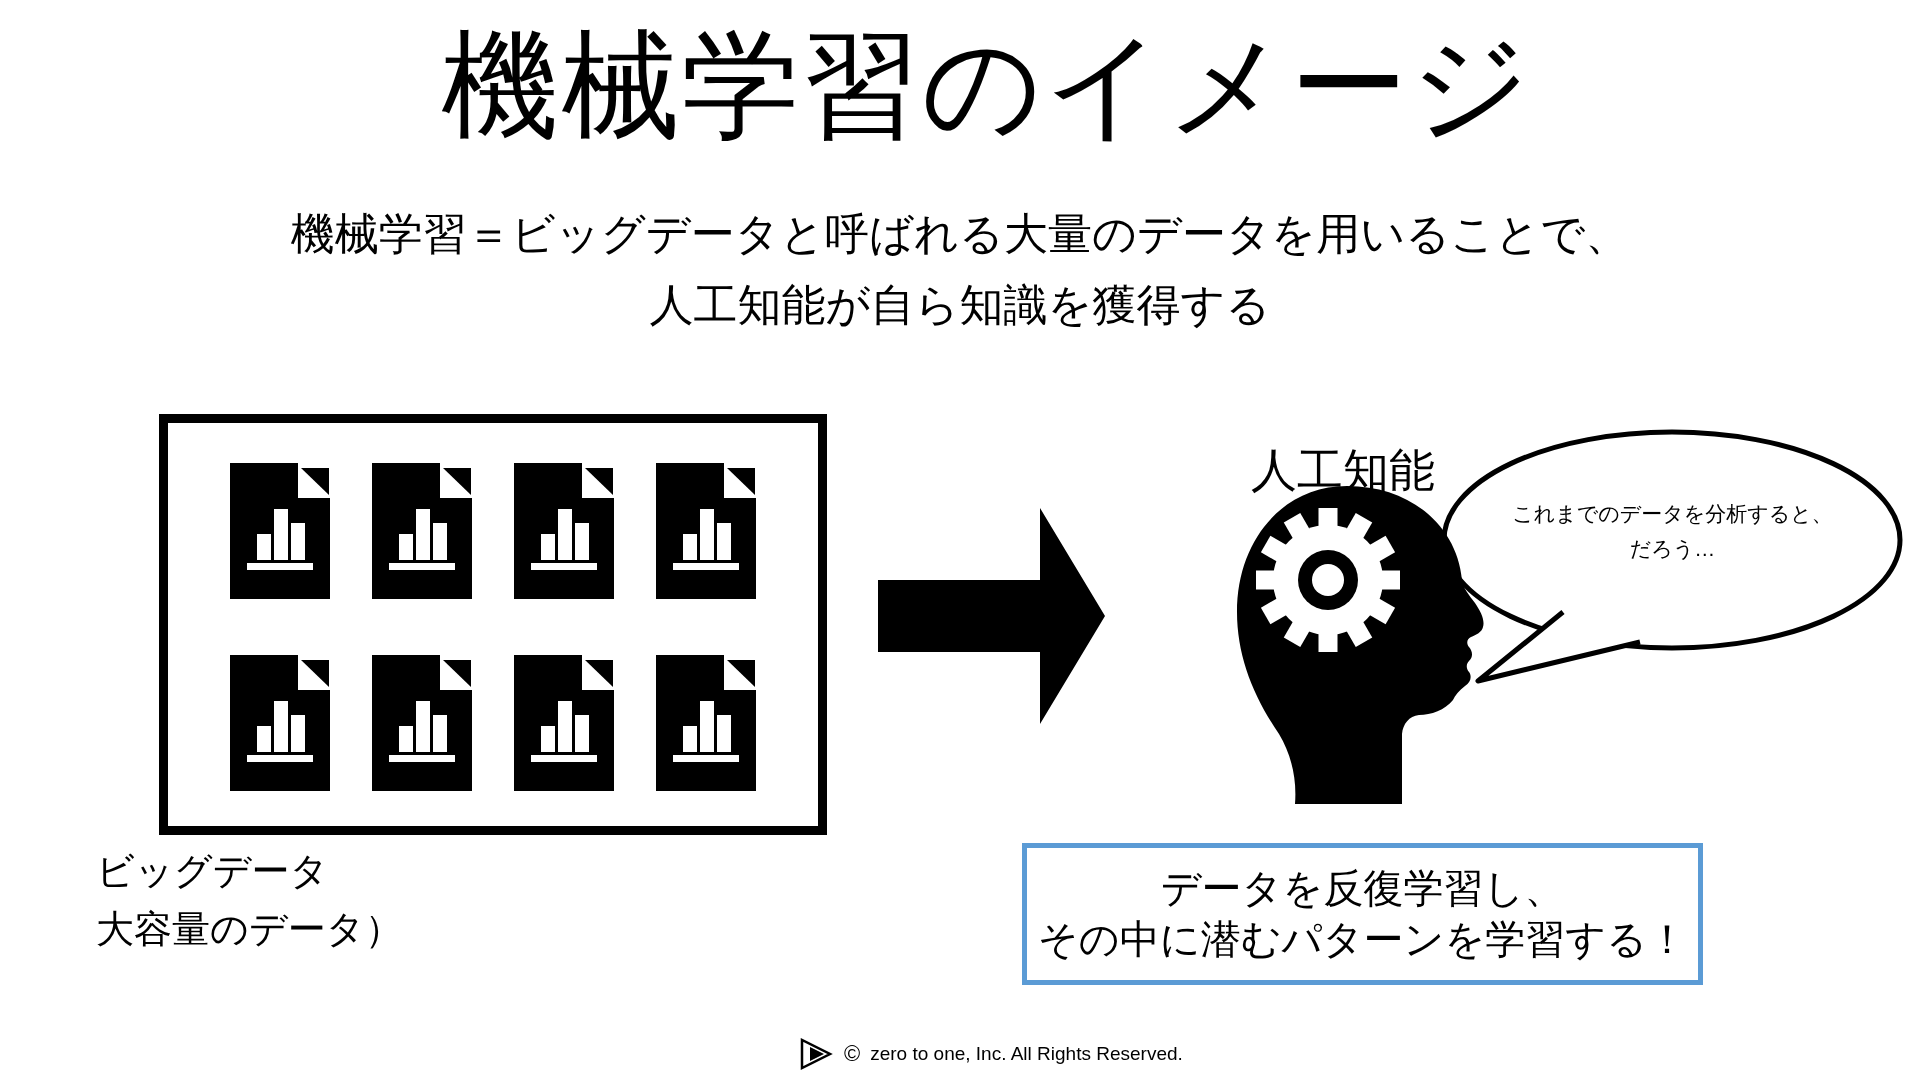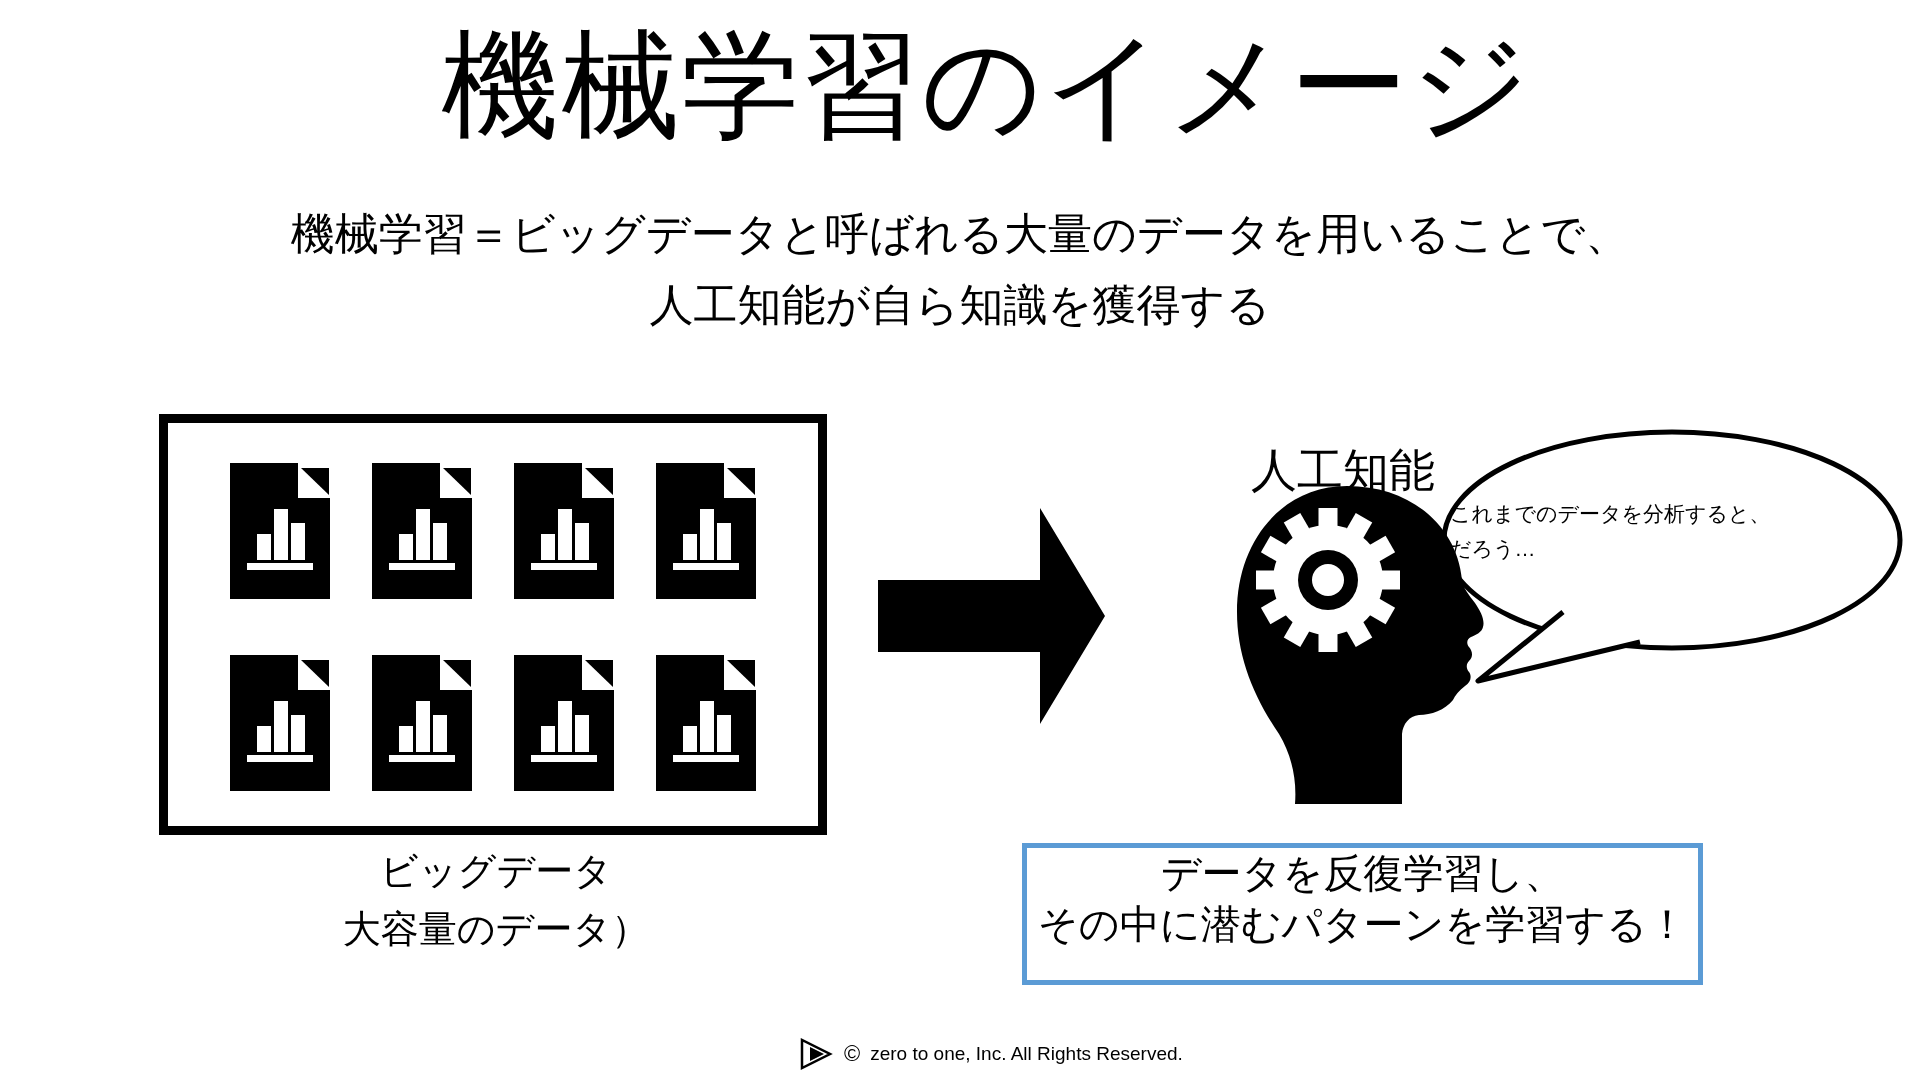--- a/index.html
+++ b/index.html
@@ -55,53 +55,54 @@
     flex-wrap: wrap;
     column-gap: 42px;
     row-gap: 56px;
   }
   .doc-icon { width: 100px; height: 136px; display: block; }
 
   .bigdata-caption {
     left: 96px;
     top: 842px;
     width: 800px;
-    text-align: center;
+    text-align: left;
     font-size: 38px;
     line-height: 58px;
   }
 
   .ai-label {
     left: 1143px;
     top: 412px;
     width: 400px;
     text-align: center;
     font-size: 46px;
     white-space: nowrap;
     margin-top: 28px;
   }
 
   .bubble-text {
     left: 1450px;
     top: 496px;
     width: 445px;
-    text-align: left;
+    text-align: center;
     font-size: 21px;
     line-height: 35px;
   }
 
   .learning-box {
     left: 1022px;
     top: 843px;
     width: 681px;
     height: 142px;
     border: 5px solid #5B9BD5;
     box-sizing: border-box;
     display: flex;
     flex-direction: column;
+    justify-content: center;
     align-items: center;
     text-align: center;
     font-size: 40px;
     line-height: 51px;
   }
 
   .footer {
     left: 800px;
     top: 1038px;
     display: flex;

